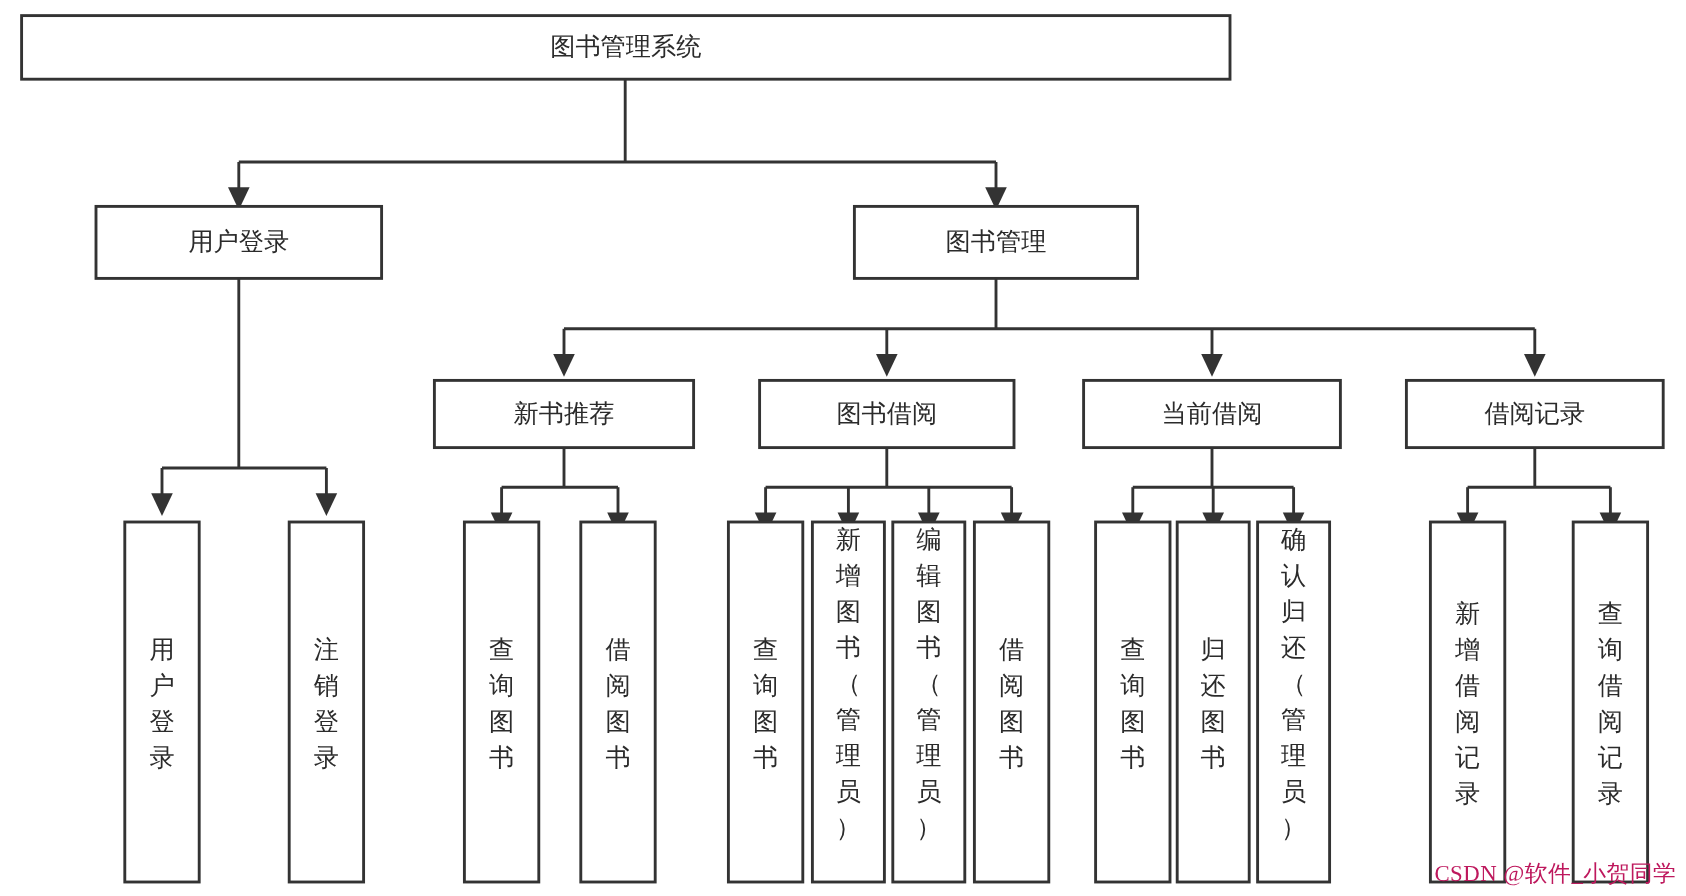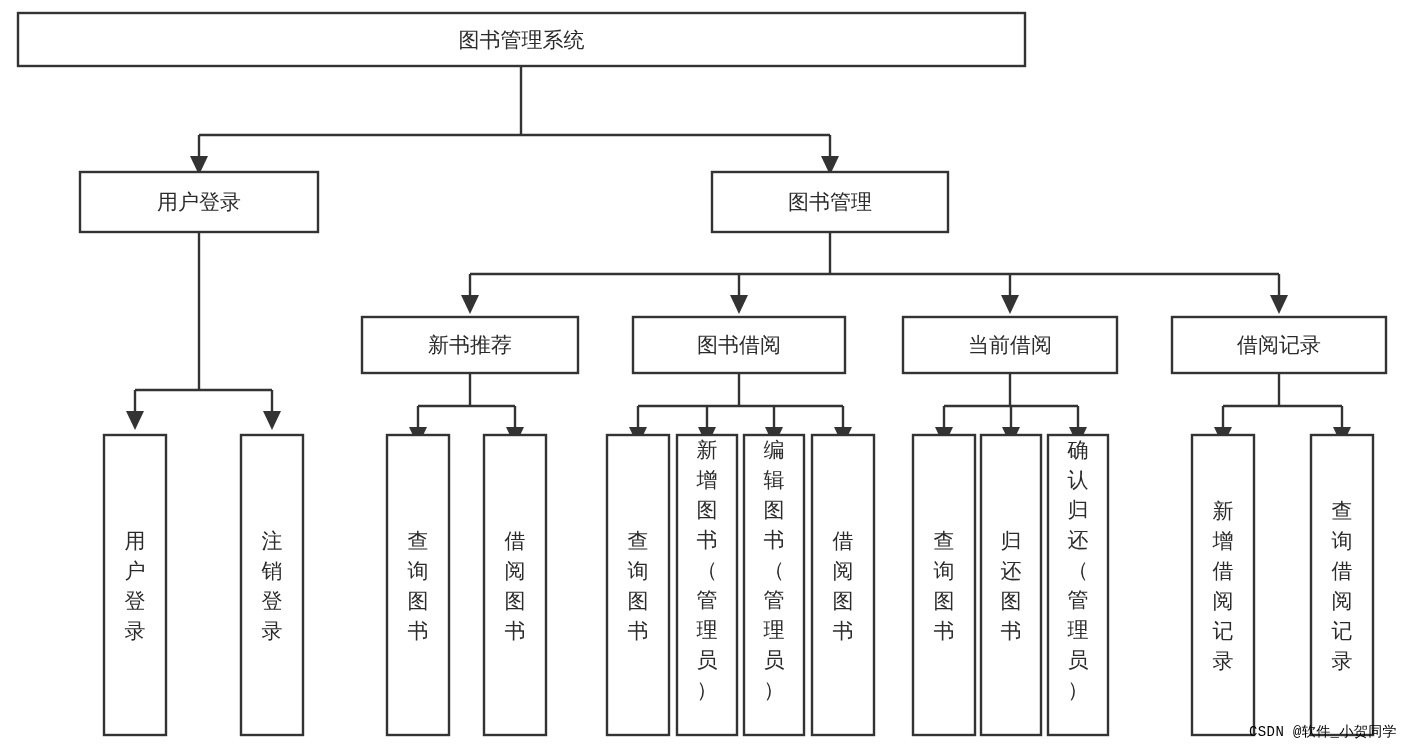--- a/index.html
+++ b/index.html
@@ -47,23 +47,23 @@
   .node-label-vertical {
     fill: #2b2b2b;
     font-family: "DejaVu Sans", "Liberation Sans", sans-serif;
     font-size: 21px;
     text-anchor: middle;
   }
   .watermark {
     position: absolute;
     right: 8px;
     bottom: 6px;
-    font-family: Liberation Mono, monospace;
-    font-size: 14px;
-    color: #000000;
+    font-family: Liberation Serif, serif;
+    font-size: 19px;
+    color: #be185d;
     letter-spacing: 0.4px;
     white-space: nowrap;
     pointer-events: none;
   }
 </style>
 </head>
 <body>
 
 <div id="diagram-root">
   <svg class="flowchart" viewBox="0 0 1405 747" xmlns="http://www.w3.org/2000/svg">

